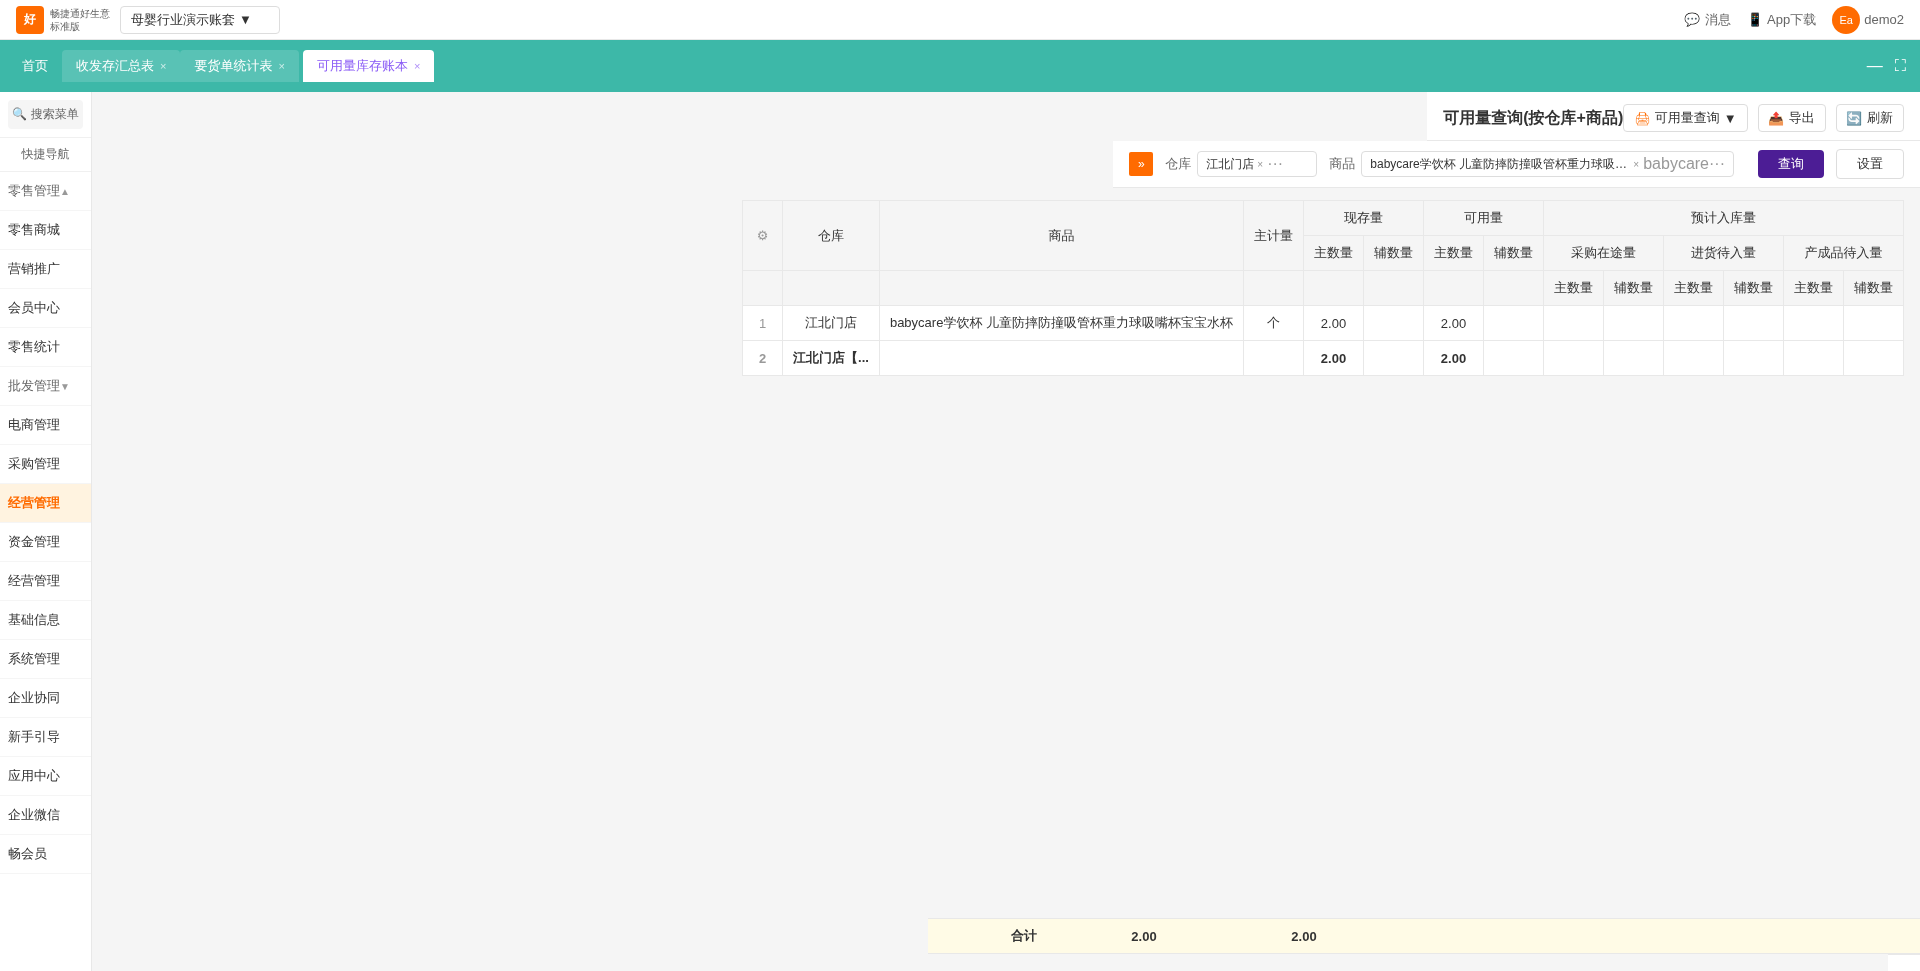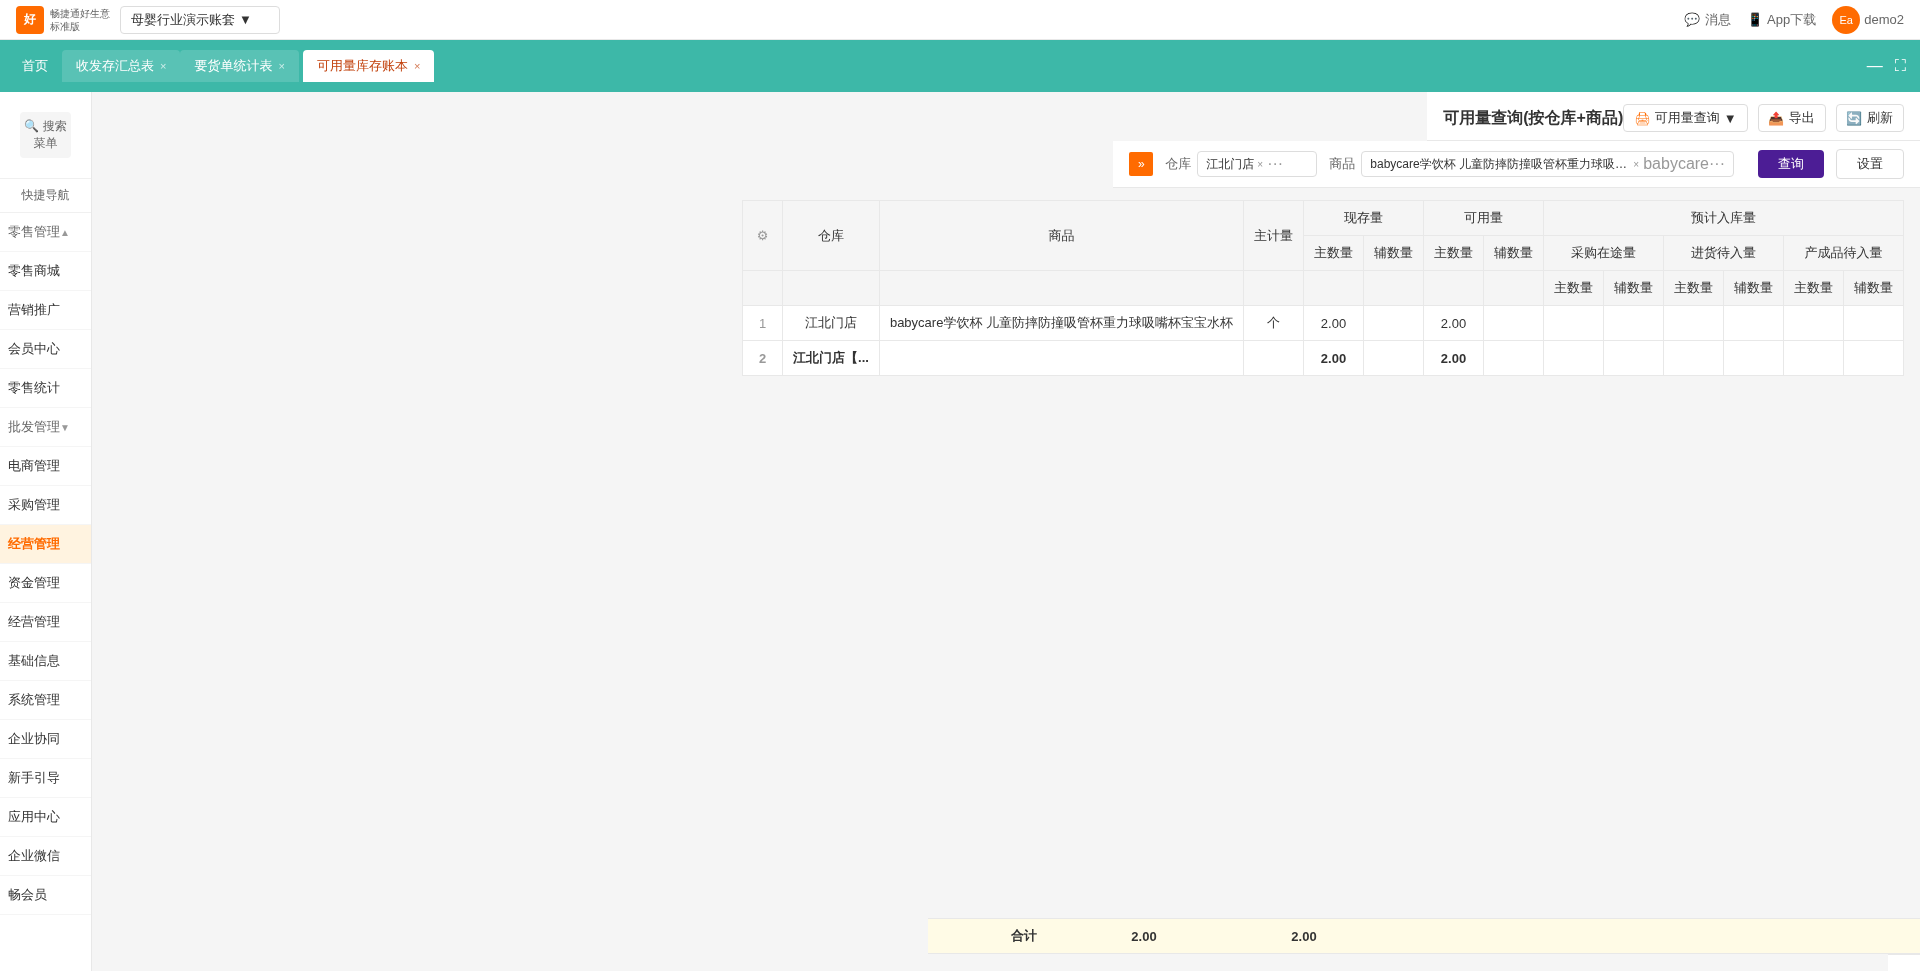--- a/index.html
+++ b/index.html
@@ -103,21 +103,21 @@
       white-space: nowrap;
     }
     .nav-tab.home {
       background: transparent;
     }
     .nav-tab.inactive {
       background: rgba(255,255,255,0.15);
     }
     .nav-tab.active {
       background: #fff;
-      color: #c2410c;
+      color: #8b5cf6;
       margin-left: 4px;
     }
     .nav-tab-close {
       font-size: 11px;
       opacity: 0.7;
       cursor: pointer;
       line-height: 1;
     }
     .nav-spacer { flex: 1; }
     .nav-action-btn {
@@ -137,21 +137,21 @@
     
     .sidebar {
       width: 92px;
       background: #fff;
       border-right: 1px solid #e8e8e8;
       display: flex;
       flex-direction: column;
       overflow-y: auto;
     }
     .sidebar-search {
-      padding: 20px;
+      padding: 8px;
       border-bottom: 1px solid #f0f0f0;
     }
     .sidebar-search-btn {
       width: 100%;
       padding: 6px 4px;
       border: none;
       background: #f5f5f5;
       border-radius: 4px;
       cursor: pointer;
       font-size: 12px;

